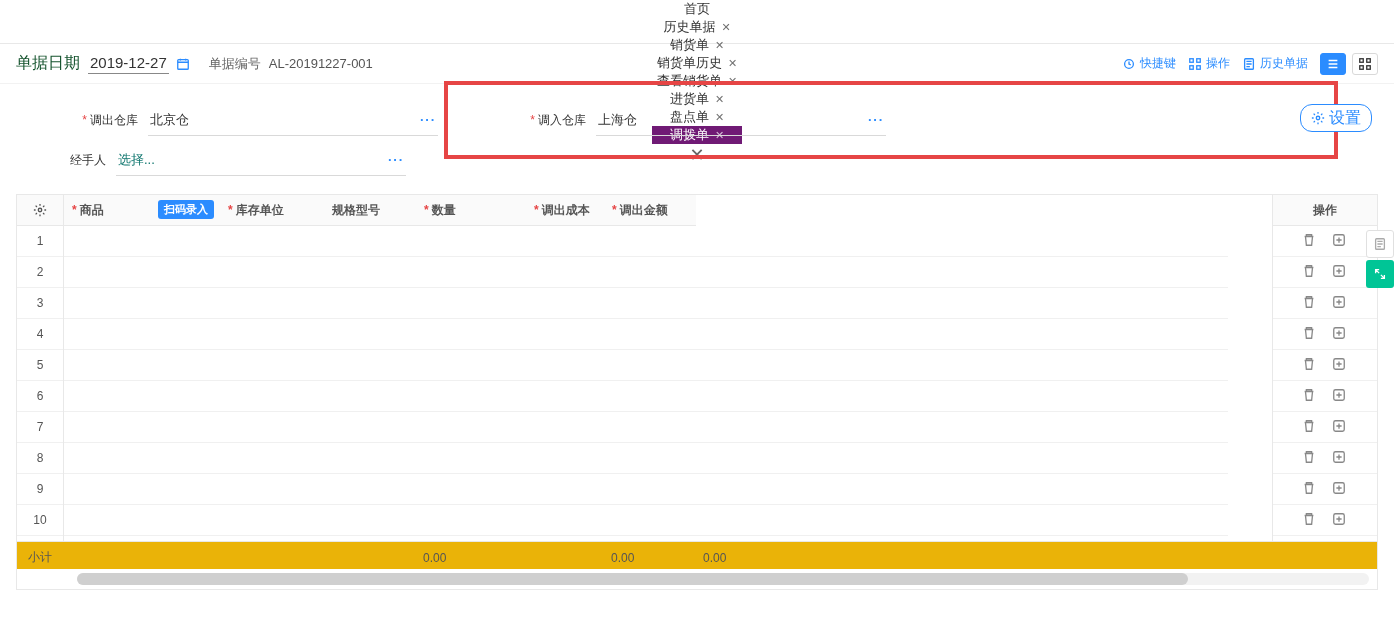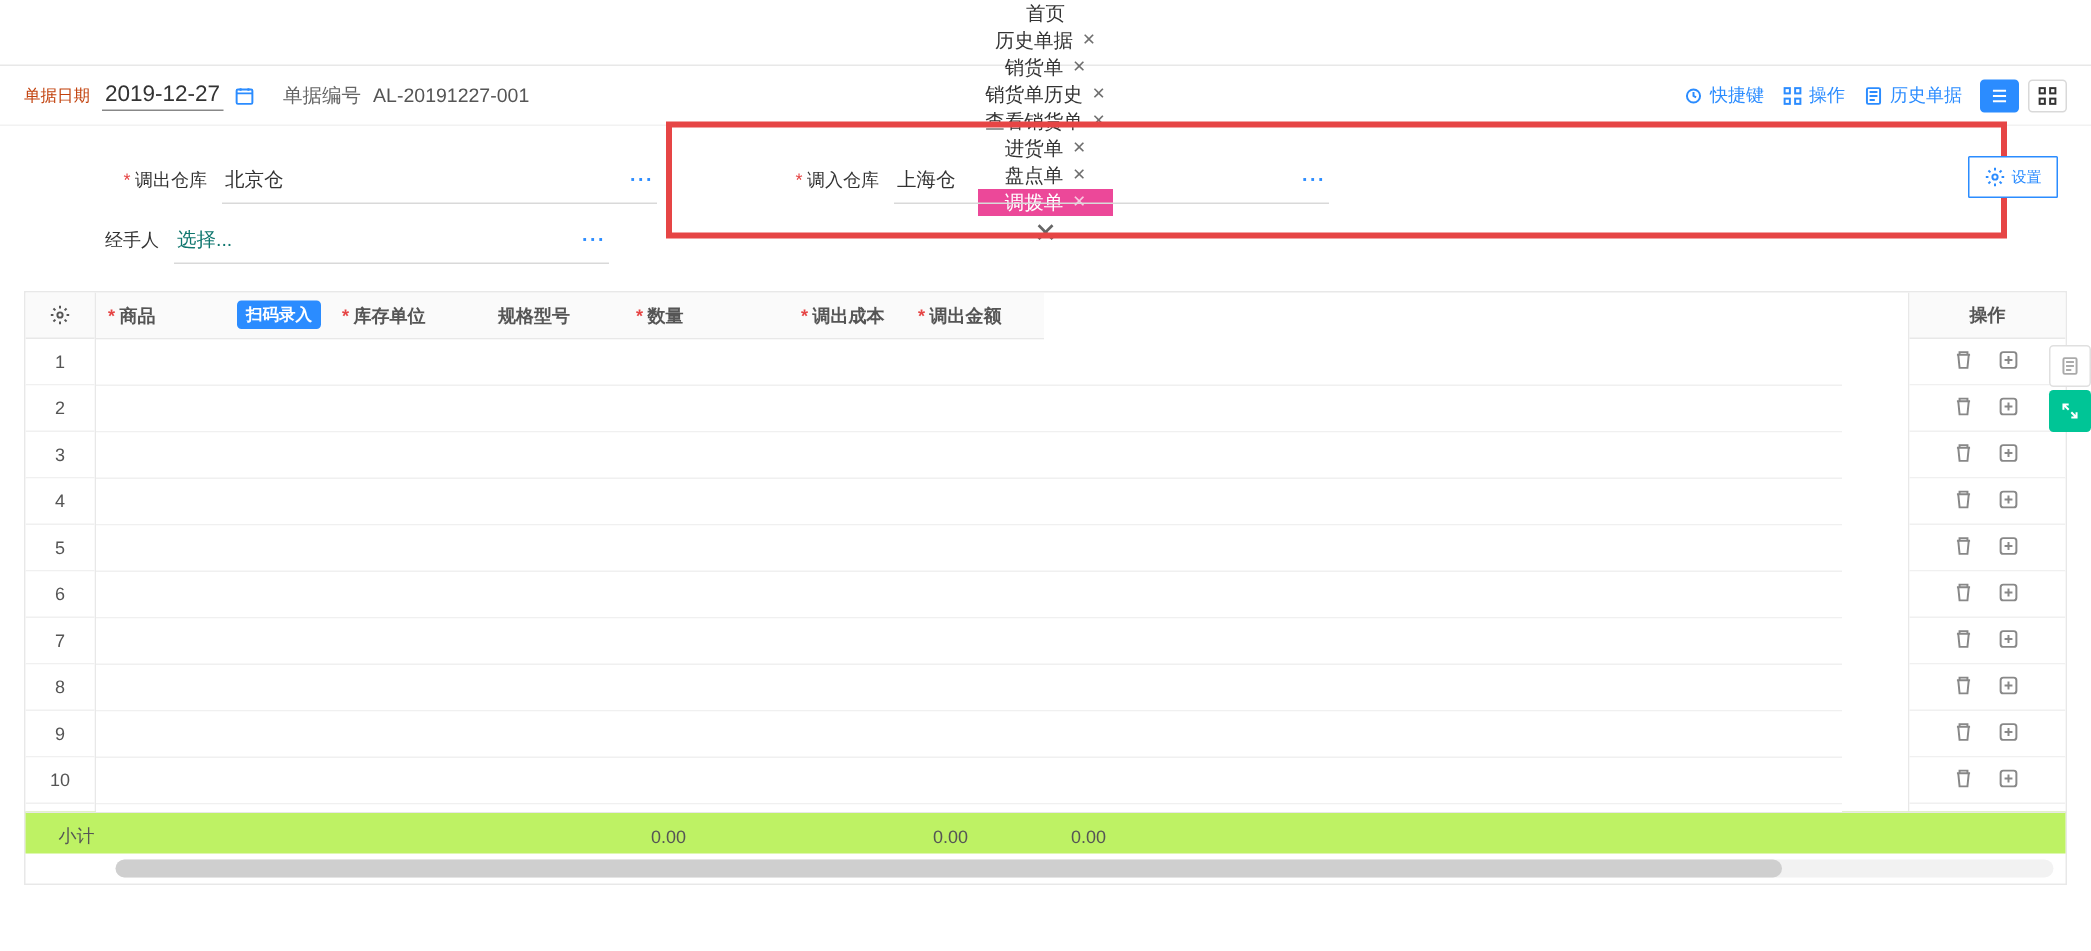--- a/index.html
+++ b/index.html
@@ -1,28 +1,28 @@
 <!DOCTYPE html>
 <html><head>
 <meta charset="utf-8">
 <style>
 * { box-sizing: border-box; margin: 0; padding: 0; }
 body { font-family: "Microsoft YaHei", "PingFang SC", sans-serif; font-size: 13px; color: #333; background: #fff; width: 1394px; height: 634px; overflow: hidden; position: relative; }
 
 
 .tabs { display: flex; align-items: center; height: 44px; border-bottom: 1px solid #e8e8e8; padding: 0 8px; flex-direction: column; }
 .tab { padding: 0 18px; height: 44px; display: flex; align-items: center; gap: 6px; cursor: pointer; color: #333; }
-.tab.active { background: #ec4899; color: #fff; }
+.tab.active { background: #701a75; color: #fff; }
 .tab .close { font-size: 11px; line-height: 1; color: inherit; opacity: 0.7; }
 .tabs .spacer { flex: 1; }
 .tabs .close-panel { padding: 0 12px; font-size: 18px; color: #666; cursor: pointer; }
 
 
 .header-row { display: flex; align-items: center; height: 40px; padding: 0 16px; border-bottom: 1px solid #f2f2f2; }
-.lbl { color: #c2410c; font-size: 11px; margin-right: 8px; }
+.lbl { color: #14532d; font-size: 16px; margin-right: 8px; }
 .date-val { font-size: 15px; border-bottom: 1px solid #888; padding: 0 2px 2px; margin-right: 6px; }
 .cal-icon { width: 16px; height: 16px; color: #2b8cff; display: inline-flex; align-items: center; justify-content: center; margin-right: 18px; }
 .docno-lbl { color: #666; margin-right: 8px; }
 .docno-val { color: #555; }
 .header-row .r { margin-left: auto; display: flex; align-items: center; gap: 12px; }
 .link-btn { color: #2b8cff; font-size: 12px; display: inline-flex; align-items: center; gap: 4px; cursor: pointer; }
 .view-toggle { display: flex; gap: 6px; }
 .vt { width: 26px; height: 22px; border: 1px solid #d9d9d9; border-radius: 3px; display: flex; align-items: center; justify-content: center; cursor: pointer; }
 .vt.active { background: #2b8cff; border-color: #2b8cff; color: #fff; }
 
@@ -31,21 +31,21 @@
 .form-row { display: flex; gap: 26px; align-items: flex-start; }
 .field { display: flex; align-items: center; height: 32px; }
 .field .flab { width: 90px; text-align: right; color: #333; font-size: 12px; margin-right: 10px; }
 .req { color: #e64545; margin-right: 3px; }
 .field .fval { width: 290px; height: 32px; border-bottom: 1px solid #d9d9d9; display: flex; align-items: center; justify-content: space-between; padding: 0 2px; }
 .field .fval .txt { color: #333; }
 .field .fval .ph { color: #0f766e; }
 .chev { color: #2b8cff; font-size: 14px; }
 .dots { color: #2b8cff; letter-spacing: 1px; font-weight: bold; }
 .redbox { position: absolute; border: 4px solid #e64545; pointer-events: none; }
-.settings-btn { position: absolute; right: 22px; top: 20px; height: 28px; padding: 0 10px; border: 1px solid #2b8cff; color: #2b8cff; border-radius: 1px; background: #fff; display: inline-flex; align-items: center; gap: 4px; cursor: pointer; font-size: 10px; }
+.settings-btn { position: absolute; right: 22px; top: 20px; height: 28px; padding: 0 10px; border: 1px solid #2b8cff; color: #2b8cff; border-radius: 12px; background: #fff; display: inline-flex; align-items: center; gap: 4px; cursor: pointer; font-size: 16px; }
 
 
 .table-wrap { margin: 10px 16px 0; border: 1px solid #e8e8e8; height: 396px; display: flex; flex-direction: column; }
 .tbl { display: flex; flex: 1; overflow: hidden; }
 .col-fixed-left { border-right: 1px solid #e8e8e8; }
 .col-body { flex: 1; overflow-x: hidden; }
 .col-fixed-right { border-left: 1px solid #e8e8e8; }
 .th, .td { height: 31px; display: flex; align-items: center; padding: 0 8px; font-size: 12px; }
 .th { background: #fafafa; border-bottom: 1px solid #e8e8e8; color: #555; font-weight: bold; }
 .td { border-bottom: 1px solid #f0f0f0; color: #555; background: #fff; }
@@ -55,21 +55,21 @@
 .c-unit { width: 104px; }
 .c-spec { width: 92px; }
 .c-qty { width: 110px; }
 .c-cost { width: 78px; }
 .c-amt { width: 92px; }
 .c-avail { width: 532px; }
 .c-act { width: 104px; justify-content: center; gap: 14px; }
 .gear { width: 46px; justify-content: center; }
 .scan-badge { position: absolute; right: 6px; top: 5px; background: #2b8cff; color: #fff; font-size: 11px; padding: 2px 6px; border-radius: 3px; }
 .act-ico { width: 16px; height: 16px; color: #888; cursor: pointer; }
-.subtotal { display: flex; height: 28px; background: #bef264; border-top: 1px solid #e8e8e8; padding-left: 11px; }
+.subtotal { display: flex; height: 28px; background: #eab308; border-top: 1px solid #e8e8e8; }
 .subtotal .td { background: transparent; border-bottom: none; }
 .hscroll { height: 12px; background: #f2f2f2; border-radius: 6px; margin: 4px 8px 4px 60px; position: relative; }
 .hscroll .thumb { position: absolute; left: 0; top: 0; height: 12px; width: 86%; background: #cfcfcf; border-radius: 6px; }
 
 
 .float-icons { position: absolute; right: 0; top: 230px; display: flex; flex-direction: column; gap: 2px; }
 .fi { width: 28px; height: 28px; display: flex; align-items: center; justify-content: center; border-radius: 3px; cursor: pointer; }
 .fi.doc { color: #aaa; border: 1px solid #e0e0e0; background: #fff; }
 .fi.expand { background: #00c596; color: #fff; }
 

